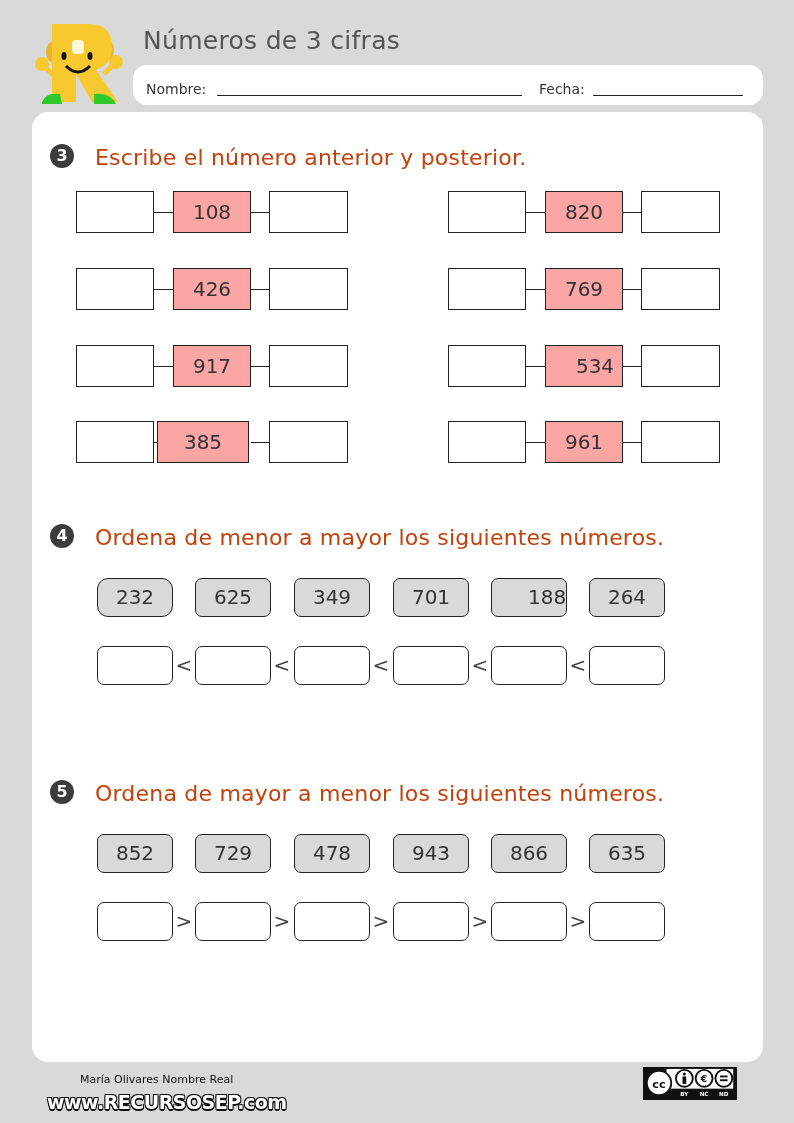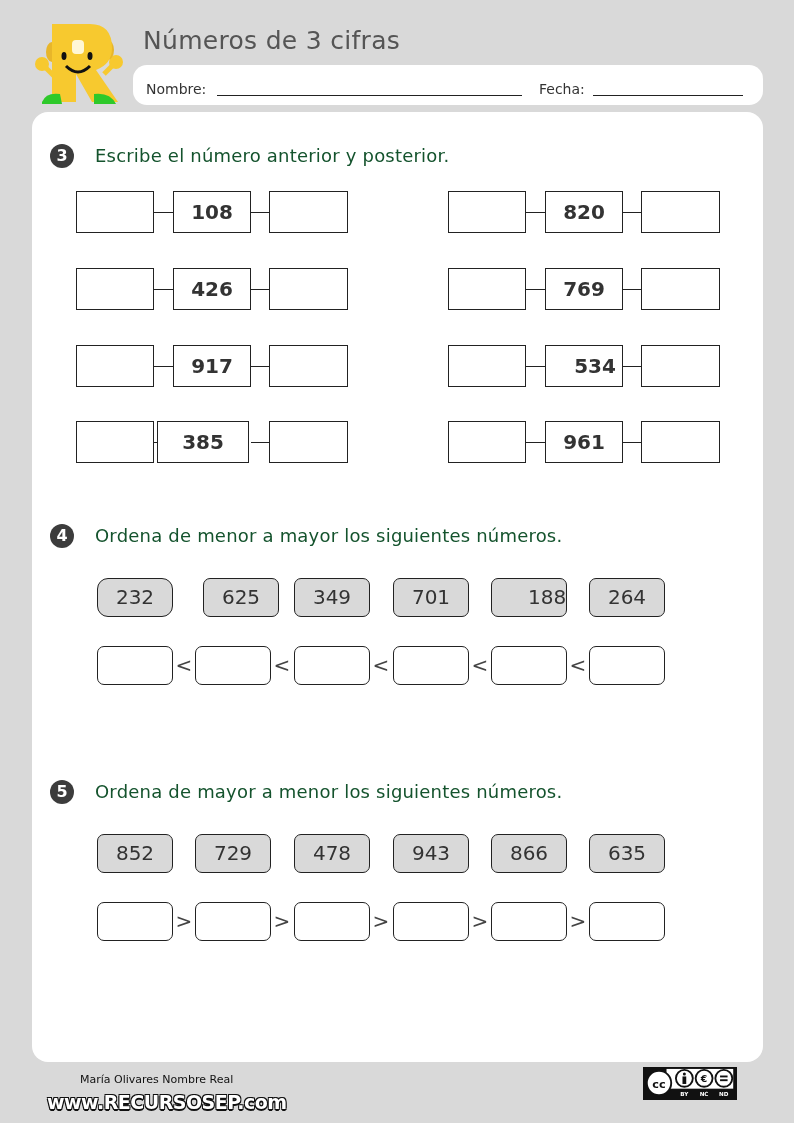--- a/index.html
+++ b/index.html
@@ -23,26 +23,26 @@
     .name-line { position: absolute; top: 30px; border-bottom: 1px solid #222; }
     .sheet {
       position: absolute; left: 32px; top: 112px; width: 731px; height: 950px;
       background: #fff; border-radius: 16px;
     }
     .ex-num {
       position: absolute; width: 24px; height: 24px; border-radius: 50%;
       background: #3c3c3c; color: #fff; font-weight: bold; font-size: 16px;
       text-align: center; line-height: 24px;
     }
-    .ex-text { position: absolute; font-size: 18px; color: #14532d; letter-spacing: 0.2px; }
+    .ex-text { position: absolute; font-size: 22px; color: #c2410c; letter-spacing: 0.2px; }
     .box {
       position: absolute; height: 42px; border: 1px solid #222; background: #fff;
       font-size: 20px; text-align: center; line-height: 40px; color: #333;
     }
-    .box.shaded { background: #ffffff; font-weight: bold; }
+    .box.shaded { background: #fca5a5; }
     .connector { position: absolute; height: 1px; background: #222; }
     .rbox {
       position: absolute; width: 76px; height: 39px; border: 1px solid #222; border-radius: 7px;
       background: #fff; font-size: 20px; text-align: center; line-height: 37px; color: #333;
     }
     .rbox.shaded { background: #d9d9d9; }
     .sym { position: absolute; font-size: 20px; color: #444; width: 22px; text-align: center; }
     .footer-author { position: absolute; left: 80px; top: 1073px; font-size: 11px; color: #111; }
     .footer-site {
       position: absolute; left: 47px; top: 1091px; font-size: 19px; font-weight: bold;
@@ -126,21 +126,21 @@
     <div class="connector" style="left:623px; top:442px; width:19px;"></div>
     <div class="box" style="left:641px; top:421px; width:79px;"></div>
   </div>
 
 <div class="ex-num" style="left:50px; top:524px;">4</div>
 <div class="ex-text" style="left:95px; top:525px;">Ordena de menor a mayor los siguientes números.</div>
 <div id="ex4">
     <div class="rbox shaded" style="left:97px; top:578px;border-radius:11px;">232</div>
     <div class="rbox" style="left:97px; top:646px;"></div>
     <div class="sym" style="left:173px; top:653px;">&lt;</div>
-    <div class="rbox shaded" style="left:195px; top:578px;margin-left:8px;">625</div>
+    <div class="rbox shaded" style="left:195px; top:578px;">625</div>
     <div class="rbox" style="left:195px; top:646px;"></div>
     <div class="sym" style="left:271px; top:653px;">&lt;</div>
     <div class="rbox shaded" style="left:294px; top:578px;">349</div>
     <div class="rbox" style="left:294px; top:646px;"></div>
     <div class="sym" style="left:370px; top:653px;">&lt;</div>
     <div class="rbox shaded" style="left:393px; top:578px;">701</div>
     <div class="rbox" style="left:393px; top:646px;"></div>
     <div class="sym" style="left:469px; top:653px;">&lt;</div>
     <div class="rbox shaded" style="left:491px; top:578px;padding-left:36px;">188</div>
     <div class="rbox" style="left:491px; top:646px;"></div>

